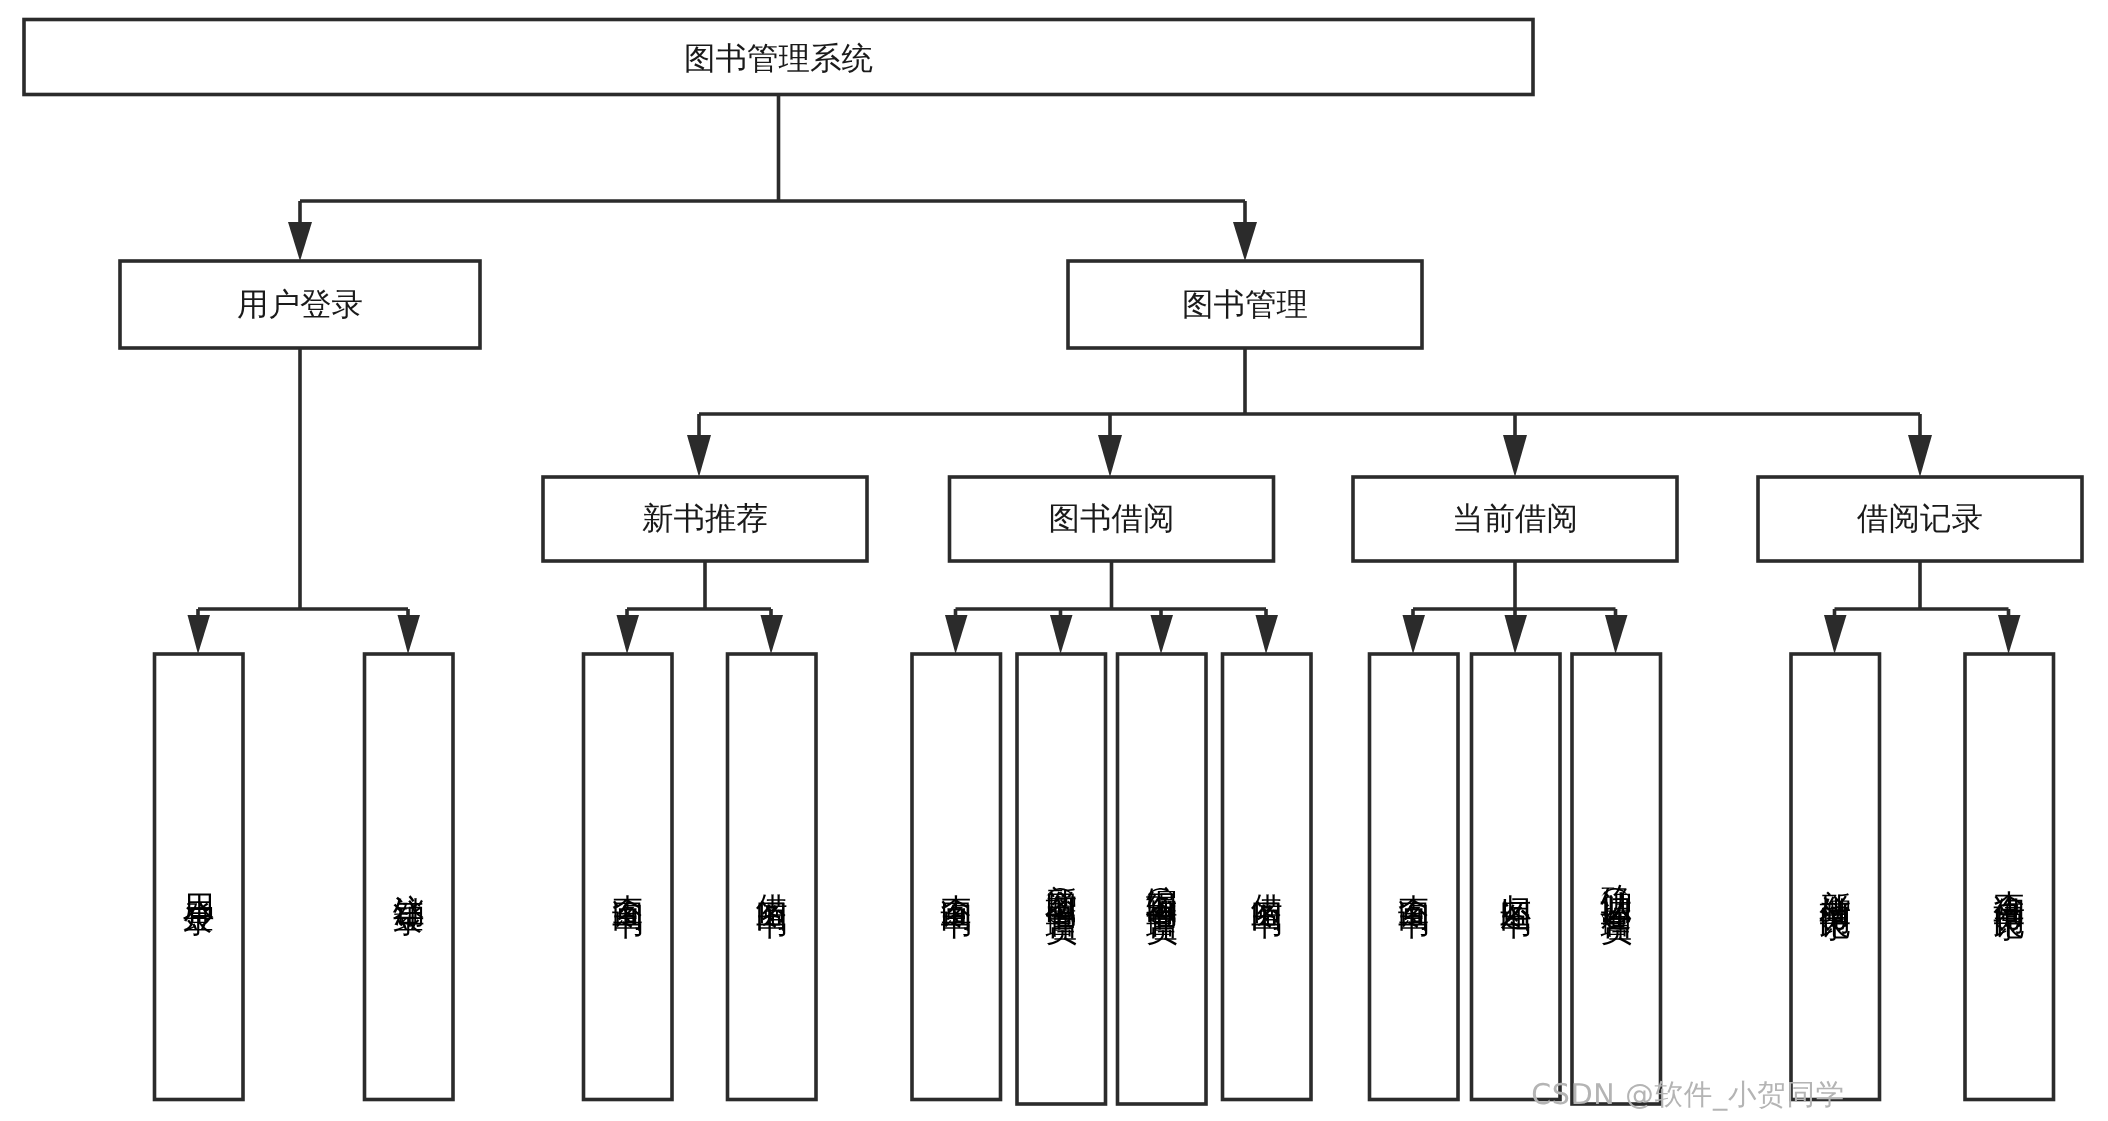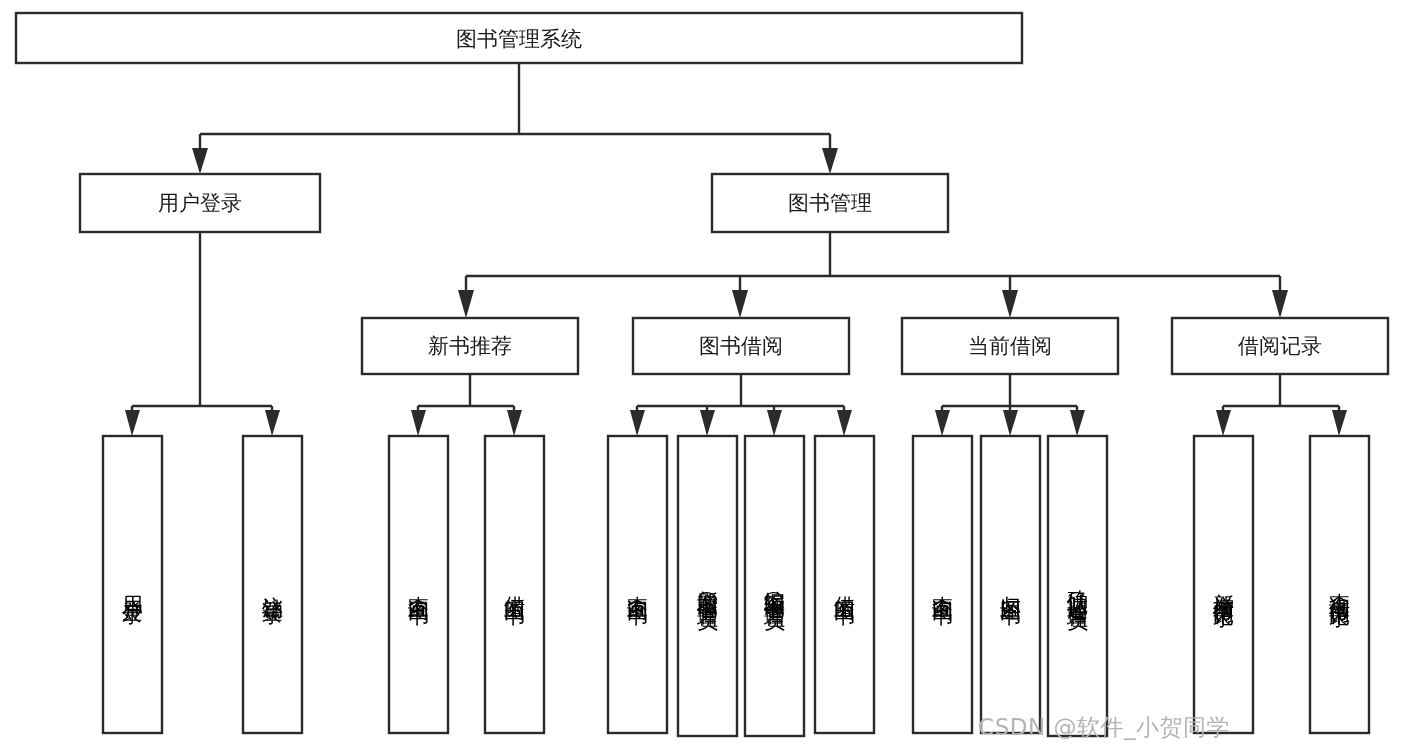--- a/index.html
+++ b/index.html
@@ -56,21 +56,21 @@
     writing-mode: vertical-rl;
     text-orientation: upright;
     letter-spacing: 3px;
     white-space: pre;
   }
   .watermark {
     position: absolute;
     right: 8px;
     bottom: 4px;
     font-family: "DejaVu Sans", "Liberation Sans", sans-serif;
-    font-size: 23px;
+    font-size: 19px;
     color: #b4b4b4;
     letter-spacing: 0.5px;
     user-select: none;
     pointer-events: none;
   }
 </style>
 </head>
 <body>
 
 <div id="diagram-root">

